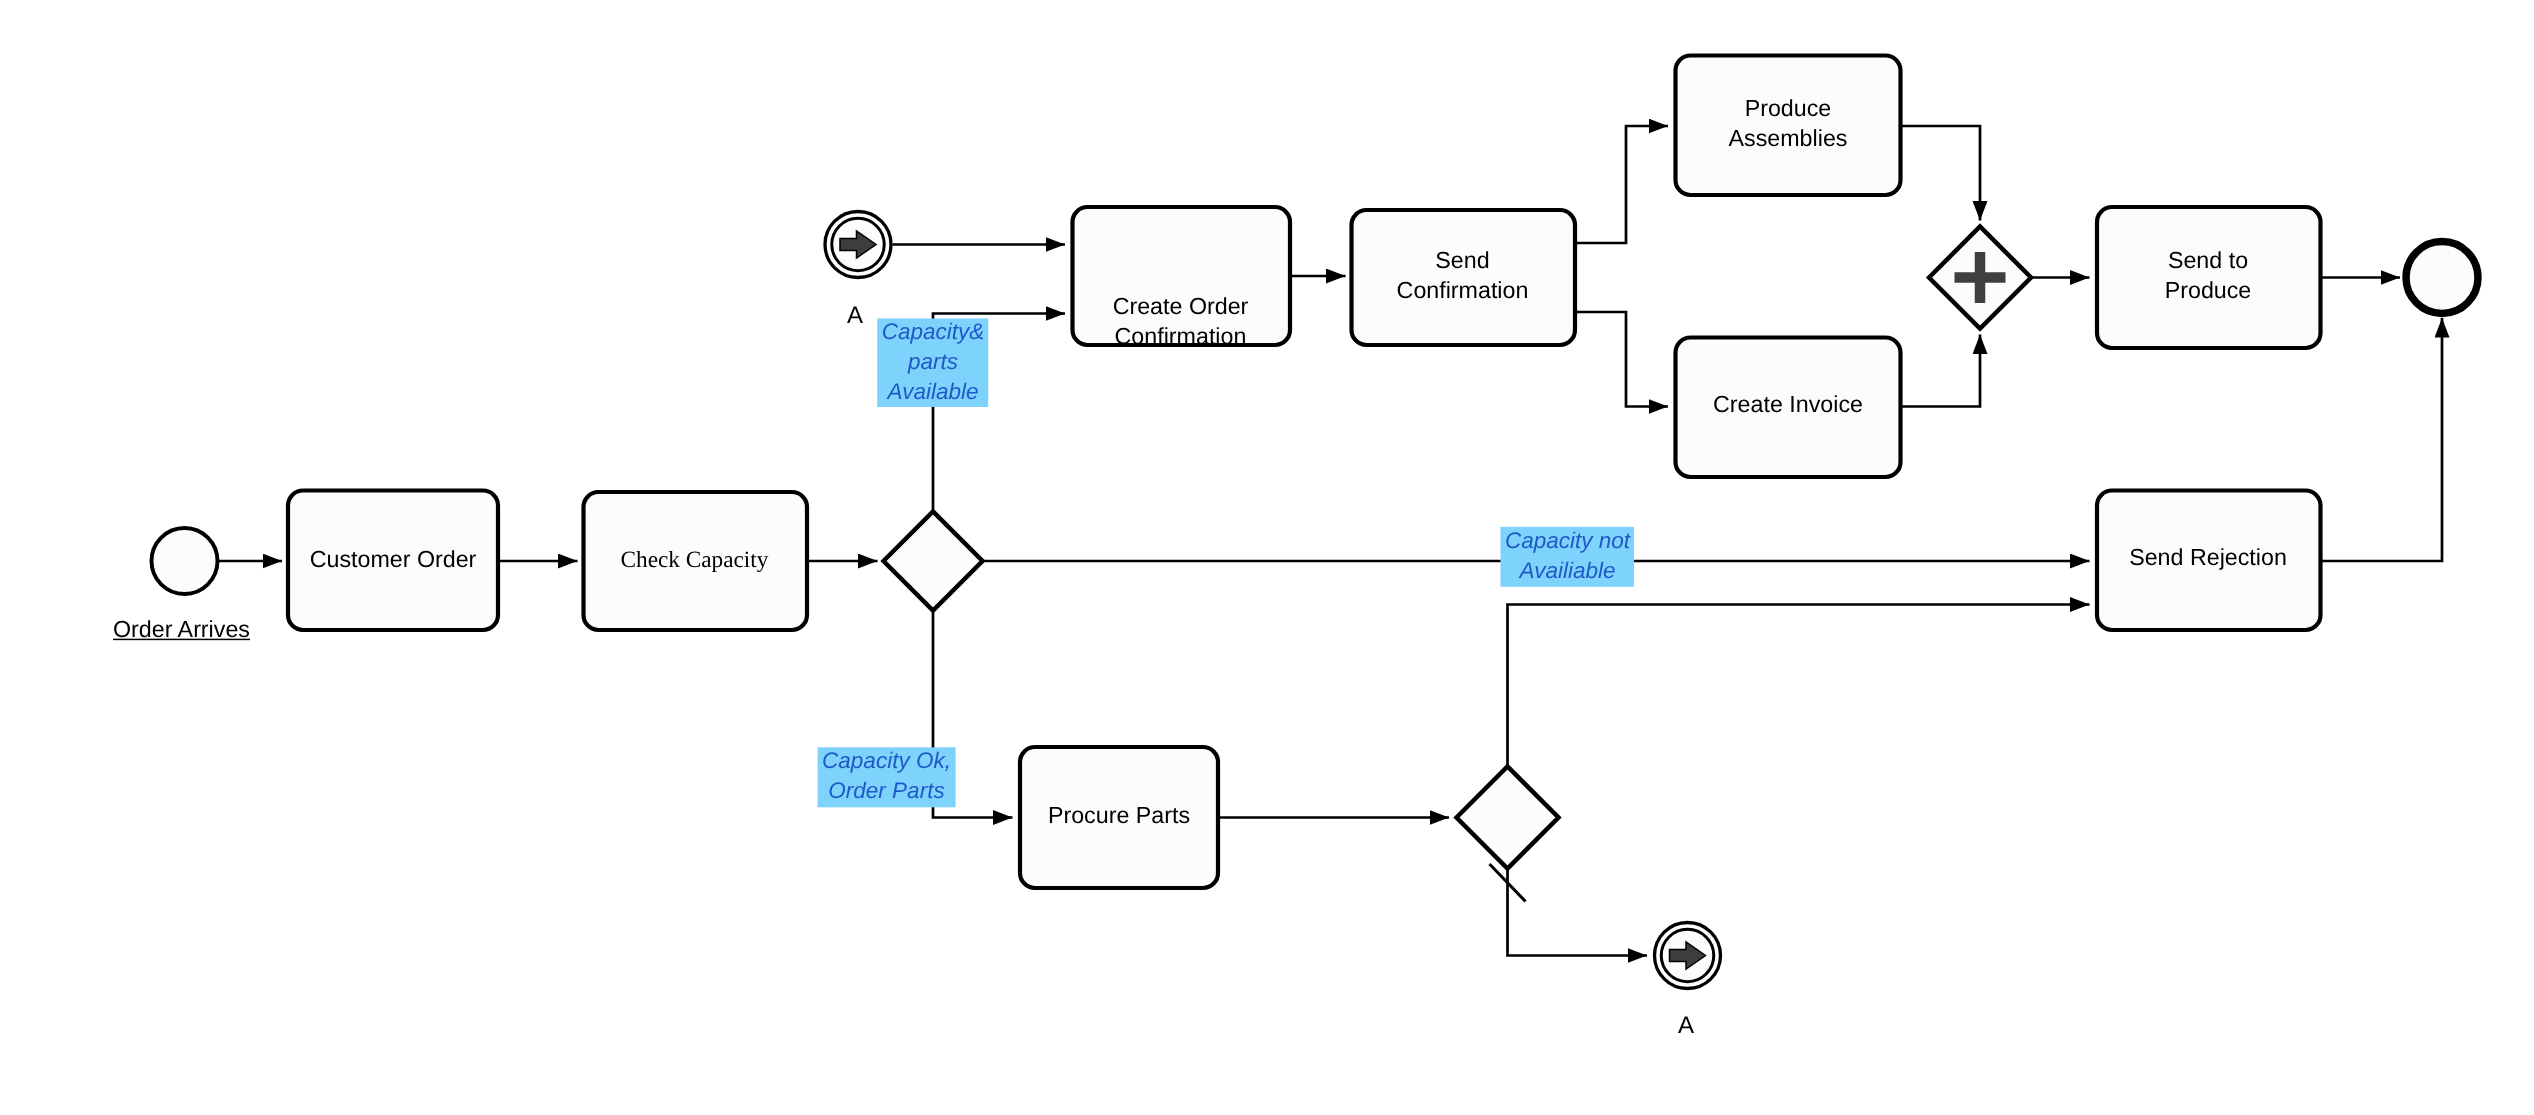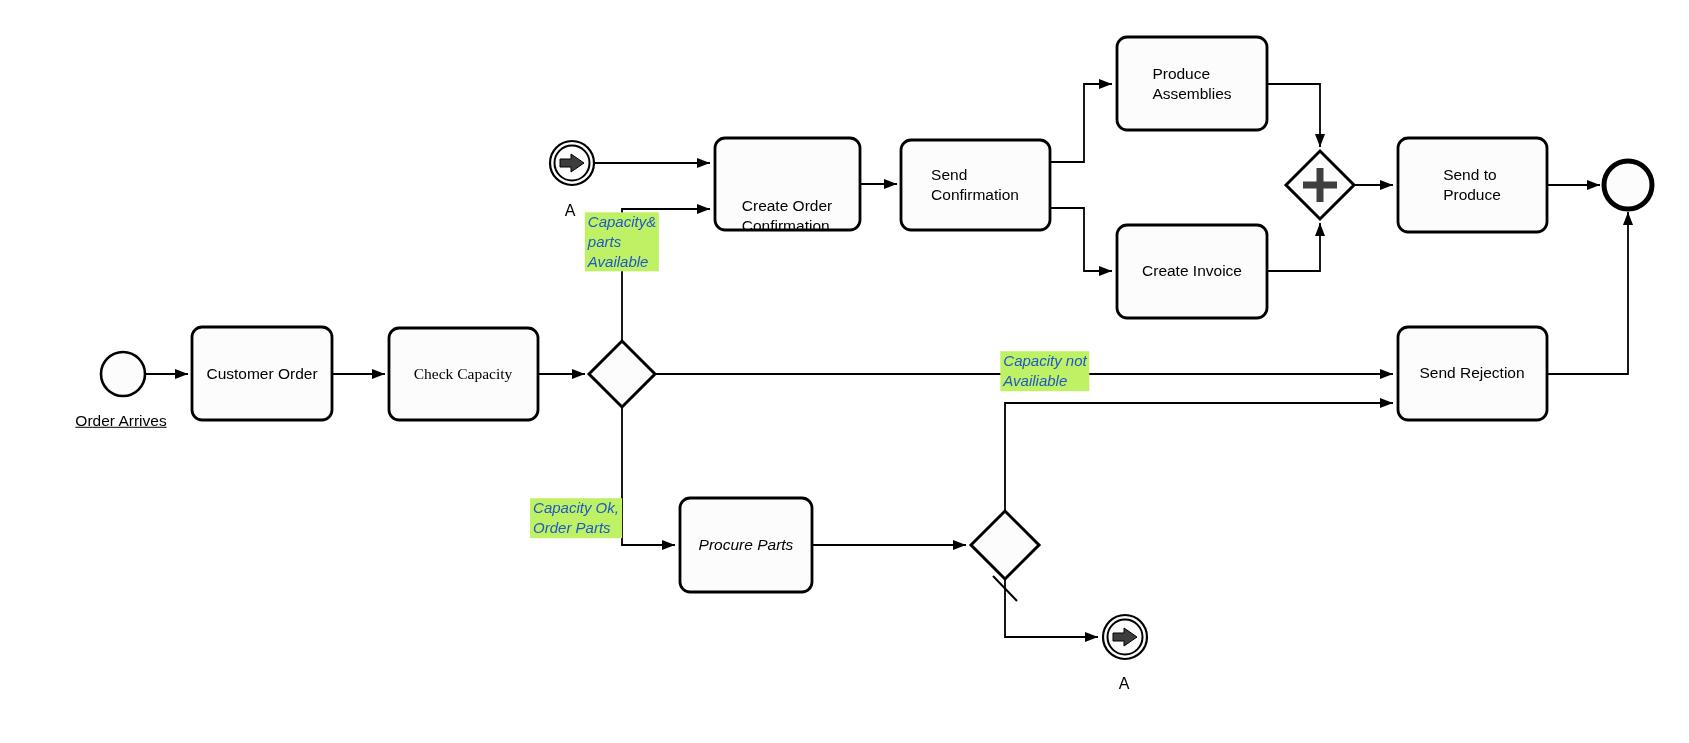--- a/index.html
+++ b/index.html
@@ -8,30 +8,30 @@
     width:1689px; height:743px;
     background:#ffffff;
     font-family:"Liberation Sans", sans-serif;
     overflow:hidden;
   }
   #shapes { position:absolute; left:0; top:0; }
   .lbl {
     position:absolute;
     transform:translate(-50%,-50%);
     white-space:pre-line;
-    text-align:left;
+    text-align:center;
     font-size:15.5px;
     line-height:1.32;
     color:#000000;
     pointer-events:none;
   }
   .edge-lbl {
     font-style:italic;
     color:#2058C8;
-    background:#bef264;
+    background:#7dd3fc;
     padding:0 3px;
     font-size:15px;
   }
   .a-lbl { font-size:16px; }
 </style>
 </head>
 <body>
 
 <div id="canvas">
 
@@ -109,26 +109,26 @@
   <div class="lbl" style="left:787px; top:184px;margin-top:32px;">Create Order
 Confirmation</div>
   <div class="lbl" style="left:975px; top:185px;">Send
 Confirmation</div>
   <div class="lbl" style="left:1192px; top:84px;">Produce
 Assemblies</div>
   <div class="lbl" style="left:1192px; top:271px;">Create Invoice</div>
   <div class="lbl" style="left:1472px; top:185px;">Send to
 Produce</div>
   <div class="lbl" style="left:1472px; top:373px;">Send Rejection</div>
-  <div class="lbl" style="left:746px; top:545px;font-style:italic;">Procure Parts</div>
+  <div class="lbl" style="left:746px; top:545px;">Procure Parts</div>
 
   <div class="lbl a-lbl" style="left:570px; top:211px;">A</div>
   <div class="lbl a-lbl" style="left:1124px; top:684px;">A</div>
 
   <div class="lbl edge-lbl" style="left:622px; top:242px;">Capacity&amp;
 parts
 Available</div>
   <div class="lbl edge-lbl" style="left:1045px; top:371px;">Capacity not
 Availiable</div>
-  <div class="lbl edge-lbl" style="left:576px; top:518px;">Capacity Ok,
+  <div class="lbl edge-lbl" style="left:591px; top:518px;">Capacity Ok,
 Order Parts</div>
 
 </div>
 
 </body></html>

